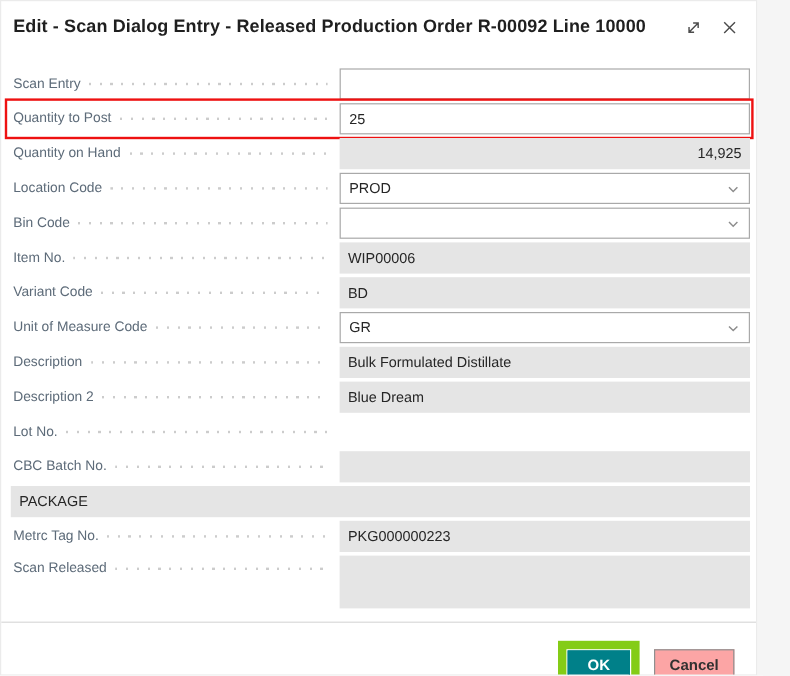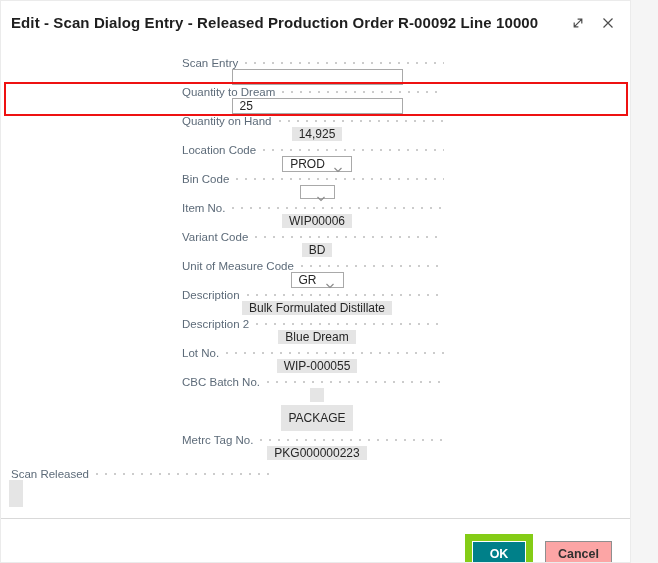--- a/index.html
+++ b/index.html
@@ -24,21 +24,21 @@
   .header-icons { display: flex; gap: 14px; margin-top: 3px; }
   .icon-btn {
     width: 16px; height: 16px; display: flex; align-items: center; justify-content: center;
     cursor: pointer; background: none; border: none; padding: 0;
   }
   
   .form { padding: 24px 5px 0 8px; }
   .row {
     position: relative;
     display: flex; align-items: center;
-    height: 26px; margin-bottom: 3px; flex-direction: column;
+    height: 26px; margin-bottom: 3px;
   }
   .row.tall { height: 44px; align-items: flex-start; margin-bottom: 0; }
   .row.tall .label-wrap { margin-top: 5px; }
   .row.highlighted::after {
     content: ""; position: absolute; left: -5px; right: -3px; top: -4px; bottom: -4px;
     border: 2px solid #ee1111; pointer-events: none;
   }
   .label-wrap {
     width: 274px; flex: none;
     display: flex; align-items: center;
@@ -113,21 +113,21 @@
         <span class="label">Scan Entry</span>
         <span class="leader"></span>
       </div>
       <div class="field">
         <input type="text" value="" style="">
       </div>
     </div>
 
     <div class="row highlighted">
       <div class="label-wrap">
-        <span class="label">Quantity to Dream</span>
+        <span class="label">Quantity to Post</span>
         <span class="leader"></span>
       </div>
       <div class="field">
         <input type="text" class="num" value="25" style="">
       </div>
     </div>
 
     <div class="row">
       <div class="label-wrap">
         <span class="label">Quantity on Hand</span>
@@ -211,21 +211,20 @@
         <span class="leader"></span>
       </div>
       <div class="field disabled">Blue Dream</div>
     </div>
 
     <div class="row">
       <div class="label-wrap">
         <span class="label">Lot No.</span>
         <span class="leader"></span>
       </div>
-      <div class="field disabled">WIP-000055</div>
     </div>
 
     <div class="row">
       <div class="label-wrap">
         <span class="label">CBC Batch No.</span>
         <span class="leader"></span>
       </div>
       <div class="field disabled"></div>
     </div>
 

